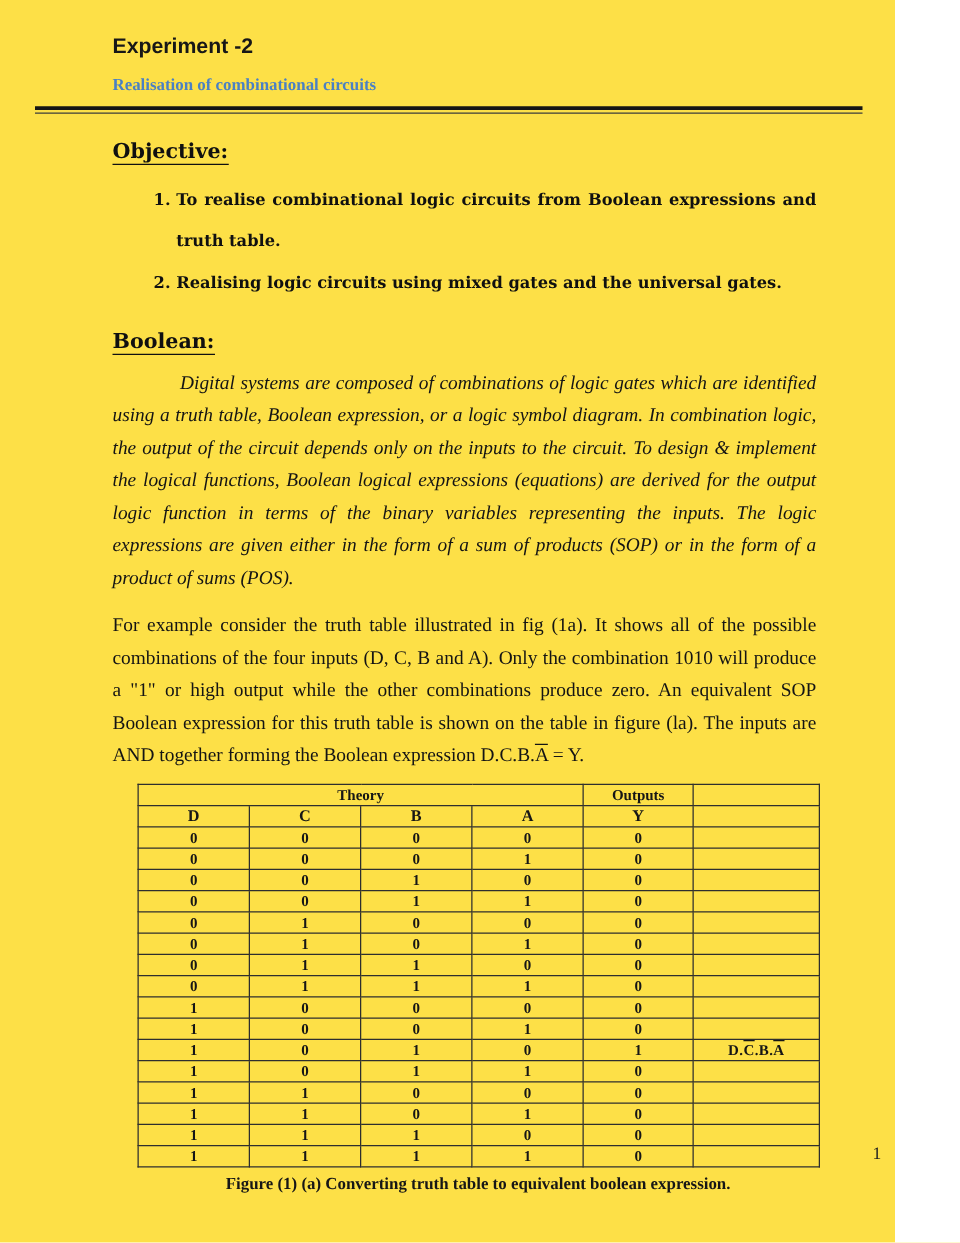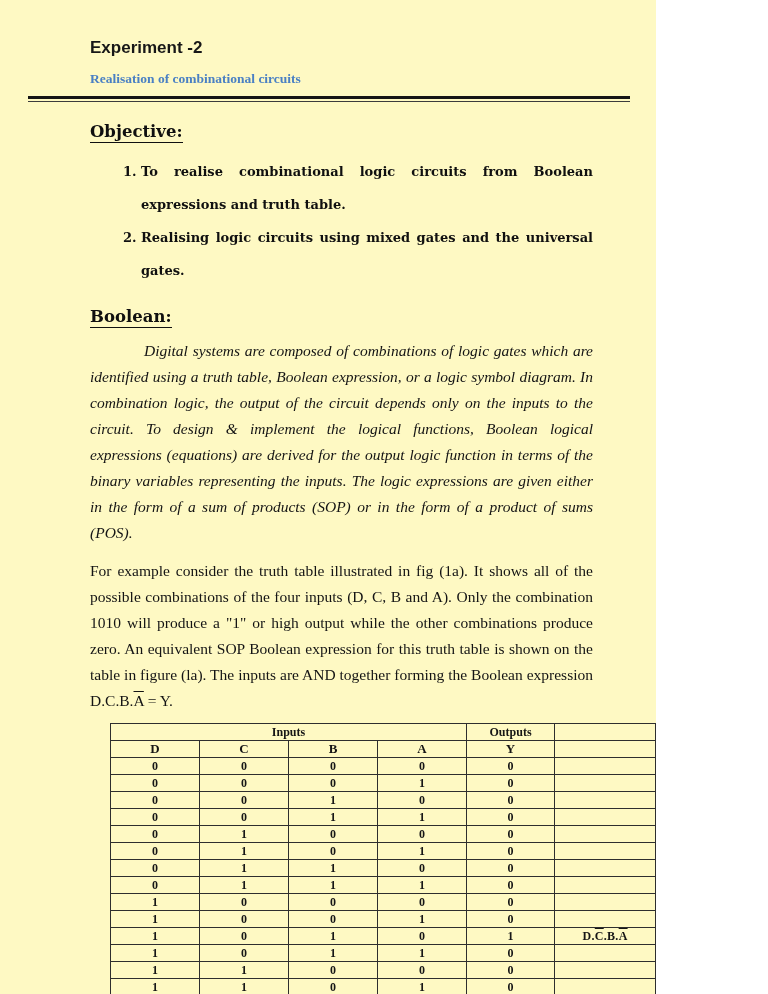--- a/index.html
+++ b/index.html
@@ -1,22 +1,22 @@
 <!DOCTYPE html>
 <html><head>
 <meta charset="utf-8">
 <style>
   html, body { margin: 0; padding: 0; background: #ffffff; }
   .page {
     position: relative;
-    width: 656px;
+    width: 716px;
     height: 994px;
     box-sizing: border-box;
-    background: #fef9c3;
-    padding: 38px 63px 0 90px;
+    background: #fde047;
+    padding: 27px 63px 0 90px;
     overflow: hidden;
     color: #1b1b1b;
   }
   
   .exp-heading {
     font-family: "Liberation Sans", sans-serif;
     font-weight: bold;
     font-size: 17px;
     line-height: 1.2;
     color: #171717;
@@ -157,21 +157,21 @@
       <colgroup>
         <col class="col-in">
           <col class="col-in">
           <col class="col-in">
           <col class="col-in">
         <col class="col-y">
           <col class="col-expr">
       </colgroup>
       <thead>
           <tr>
-            <th colspan="4" class="grp">Inputs</th>
+            <th colspan="4" class="grp">Theory</th>
             <th colspan="1" class="grp">Outputs</th>
             <th colspan="1" class="grp"></th>
           </tr>
           <tr>
             <th class="colhead">D</th>
             <th class="colhead">C</th>
             <th class="colhead">B</th>
             <th class="colhead">A</th>
             <th class="colhead">Y</th>
             <th class="colhead"></th>

